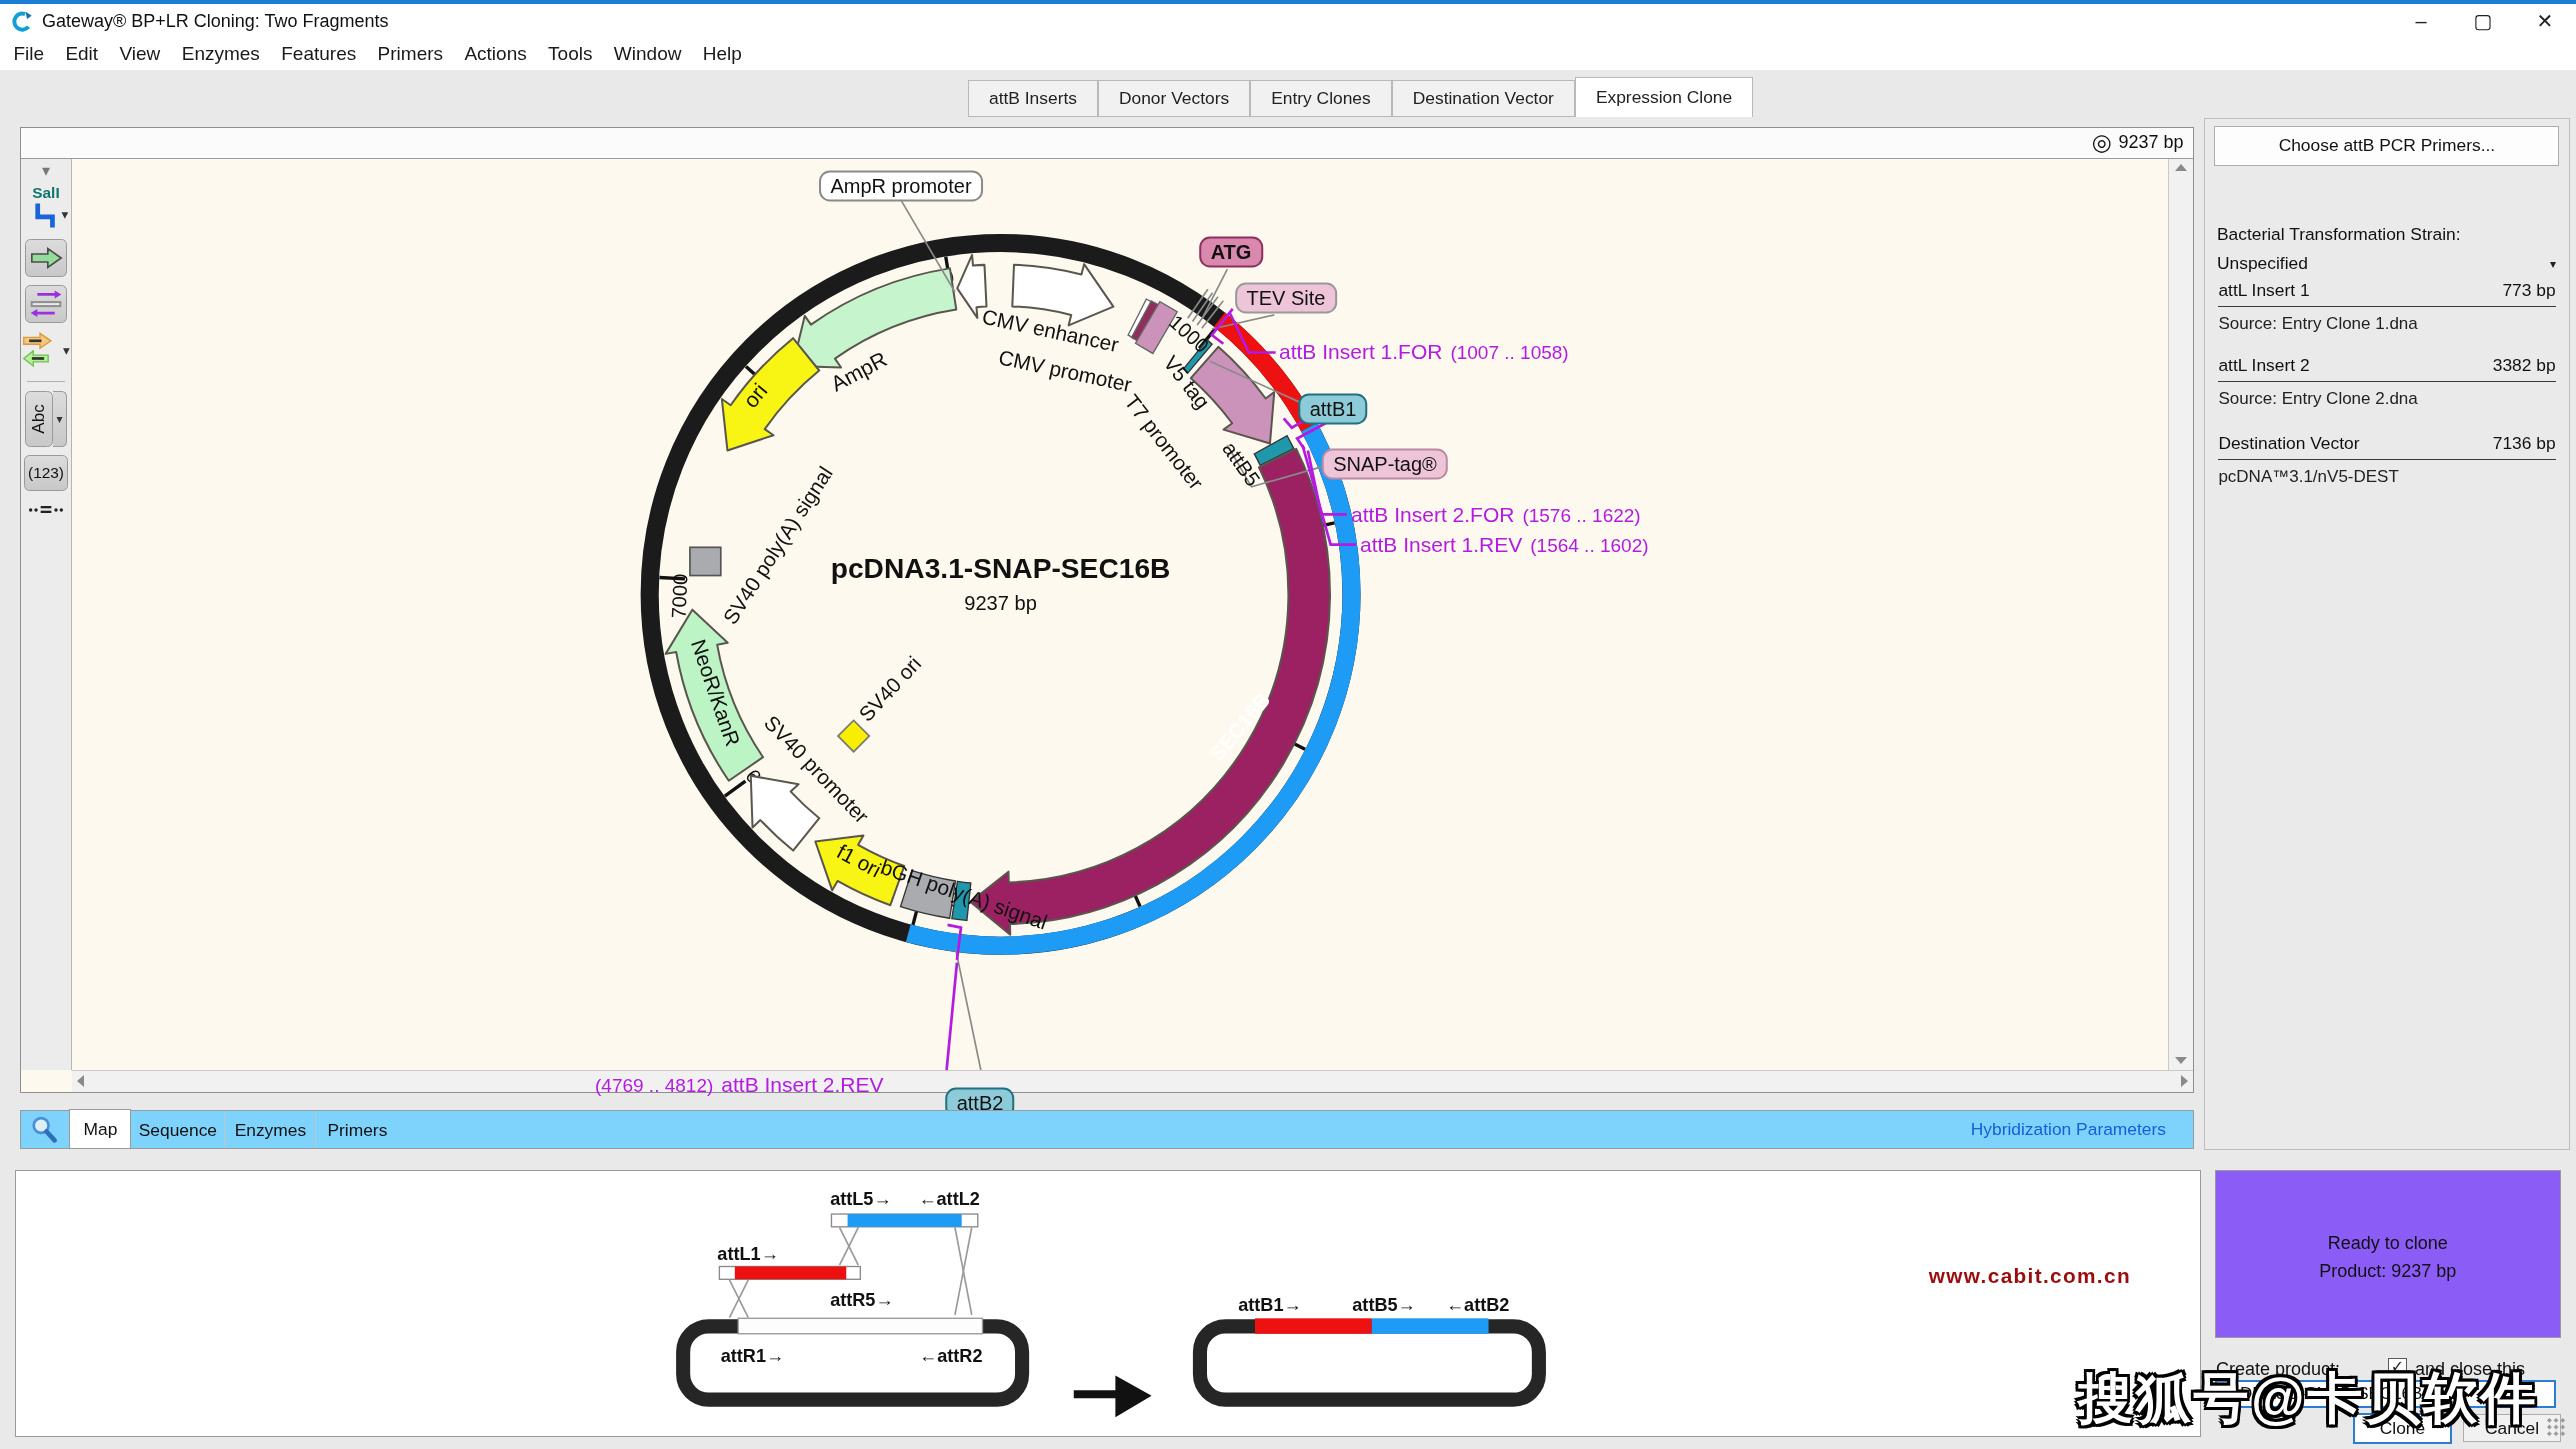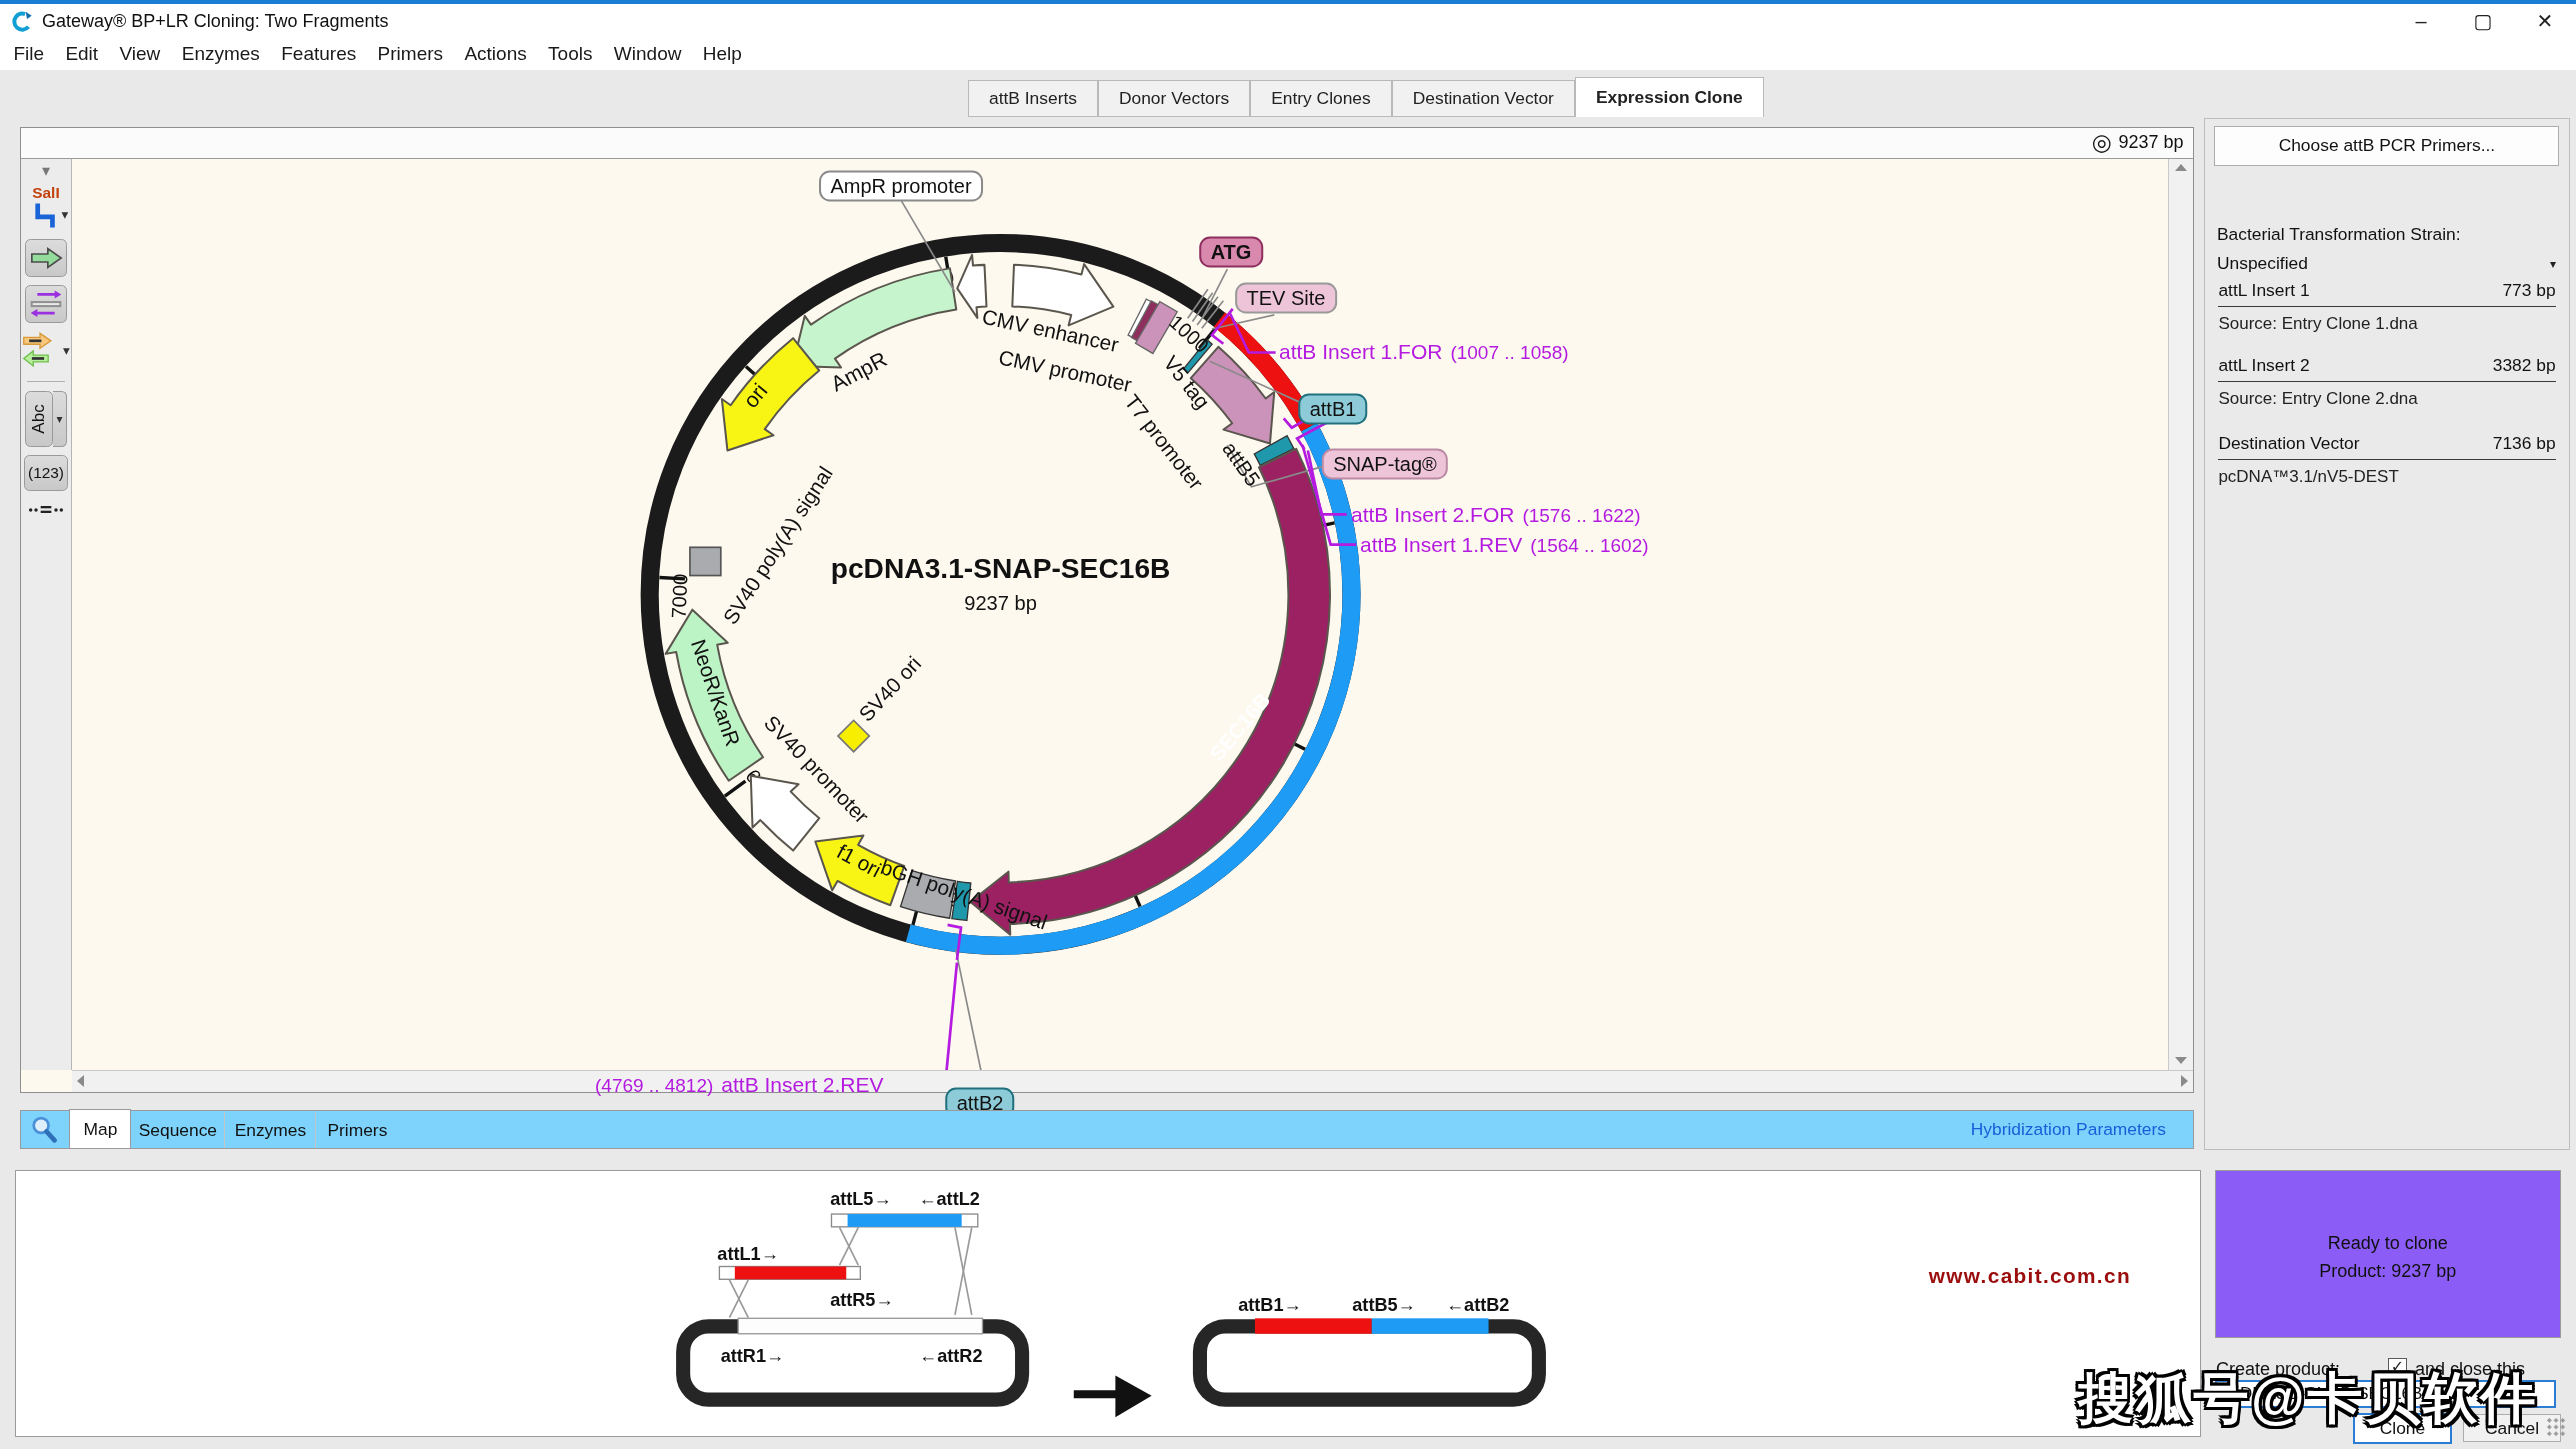--- a/index.html
+++ b/index.html
@@ -11,21 +11,21 @@
   .wtitle{position:absolute;left:42px;top:0;height:34px;line-height:34px;font-size:18px;color:#111;}
   .wincontrols{position:absolute;right:0;top:0;height:34px;display:flex;}
   .wincontrols span{width:62px;text-align:center;line-height:34px;font-size:20px;color:#222;cursor:default;}
   .menubar{position:absolute;left:0;top:38px;width:2576px;height:32px;background:#ffffff;display:flex;align-items:flex-end;}
   .menubar span{padding:0 10.7px;font-size:19px;color:#1a1a1a;line-height:32px;}
   .menubar span:first-child{margin-left:2.7px;}
   
   .tabstrip{position:absolute;left:968px;top:78px;display:flex;align-items:flex-end;height:39px;}
   .dtab{background:#f1f1f1;border:1.3px solid #b9b9b9;border-left-width:0.7px;height:35px;line-height:35px;
         padding:0 20px;font-size:17.4px;color:#222;position:relative;}
-  .dtab.active{background:#ffffff;height:39px;line-height:39px;border-bottom:none;z-index:3;border-left-width:1.3px;font-weight:bold;}
+  .dtab.active{background:#ffffff;height:39px;line-height:39px;border-bottom:none;z-index:3;border-left-width:1.3px;}
   
   .map-widget{position:absolute;left:20px;top:127px;width:2174px;height:966px;border:1.3px solid #8f8f8f;
               background:#fdf9ee;box-sizing:border-box;display:flex;flex-direction:column;}
   .map-header{height:29.5px;background:#fbfbfb;border-bottom:1.3px solid #9a9a9a;display:flex;align-items:center;
               justify-content:flex-end;padding-right:9.4px;flex:0 0 auto;}
   .map-header .topo{font-size:23px;color:#111;margin-right:6.7px;line-height:27px;}
   .map-header .bp{font-size:18px;color:#111;}
   .map-body{flex:1 1 auto;display:flex;min-height:0;}
   .side-toolbar{width:50px;flex:0 0 auto;background:#ececec;border-right:1.3px solid #b5b5b5;
                 display:flex;flex-direction:column;align-items:center;}
@@ -42,21 +42,21 @@
   .hscroll{height:21.5px;flex:0 0 auto;background:#f1f1f1;border-top:1.3px solid #c9c9c9;display:flex;
            justify-content:space-between;align-items:center;padding:0 5.4px;}
   .hscroll{margin-left:51px;}
   .tri-up{width:0;height:0;border-left:6px solid transparent;border-right:6px solid transparent;border-bottom:7.4px solid #8a8a8a;}
   .tri-down{width:0;height:0;border-left:6px solid transparent;border-right:6px solid transparent;border-top:7.4px solid #8a8a8a;}
   .tri-left{width:0;height:0;border-top:6px solid transparent;border-bottom:6px solid transparent;border-right:7.4px solid #8a8a8a;}
   .tri-right{width:0;height:0;border-top:6px solid transparent;border-bottom:6px solid transparent;border-left:7.4px solid #8a8a8a;}
   
   .tb-collapse{margin-top:5.4px;color:#777;font-size:16px;line-height:13.4px;}
   .tb-enzyme{margin-top:6.7px;text-align:center;position:relative;width:50px;}
-  .tb-enzyme .nm{font-size:15.4px;font-weight:bold;color:#c2410c;}
+  .tb-enzyme .nm{font-size:15.4px;font-weight:bold;color:#0f766e;}
   .tb-enzyme .dd{position:absolute;right:2.7px;top:23px;color:#333;font-size:13.4px;}
   .tb-btn{width:42px;height:38px;margin-top:8px;background:linear-gradient(#dcdcdc,#c8c8c8);
           border:1.3px solid #9a9a9a;border-radius:5.4px;display:flex;align-items:center;justify-content:center;box-sizing:border-box;}
   .tb-orf{margin-top:9.4px;position:relative;width:50px;height:38px;}
   .tb-orf .dd{position:absolute;right:1.3px;top:10.7px;color:#333;font-size:13.4px;}
   .tb-div{width:38px;border-top:1.3px solid #b0b0b0;margin-top:10.7px;}
   .tb-abcrow{display:flex;margin-top:9.4px;}
   .tb-abc{width:28px;height:56px;background:linear-gradient(#dcdcdc,#c8c8c8);border:1.3px solid #9a9a9a;border-radius:5.4px;
           display:flex;align-items:center;justify-content:center;box-sizing:border-box;}
   .tb-abc span{transform:rotate(-90deg);font-size:17px;color:#111;}

